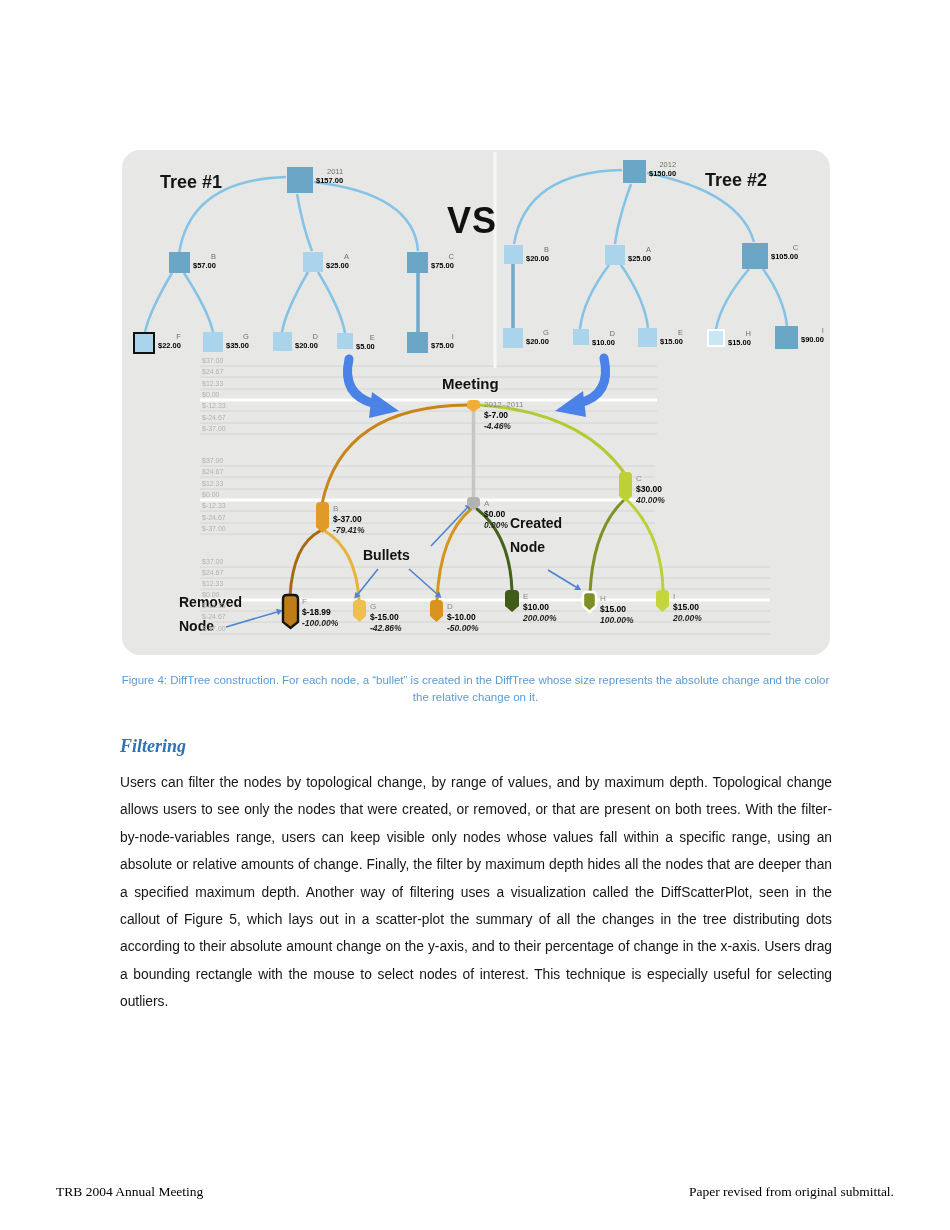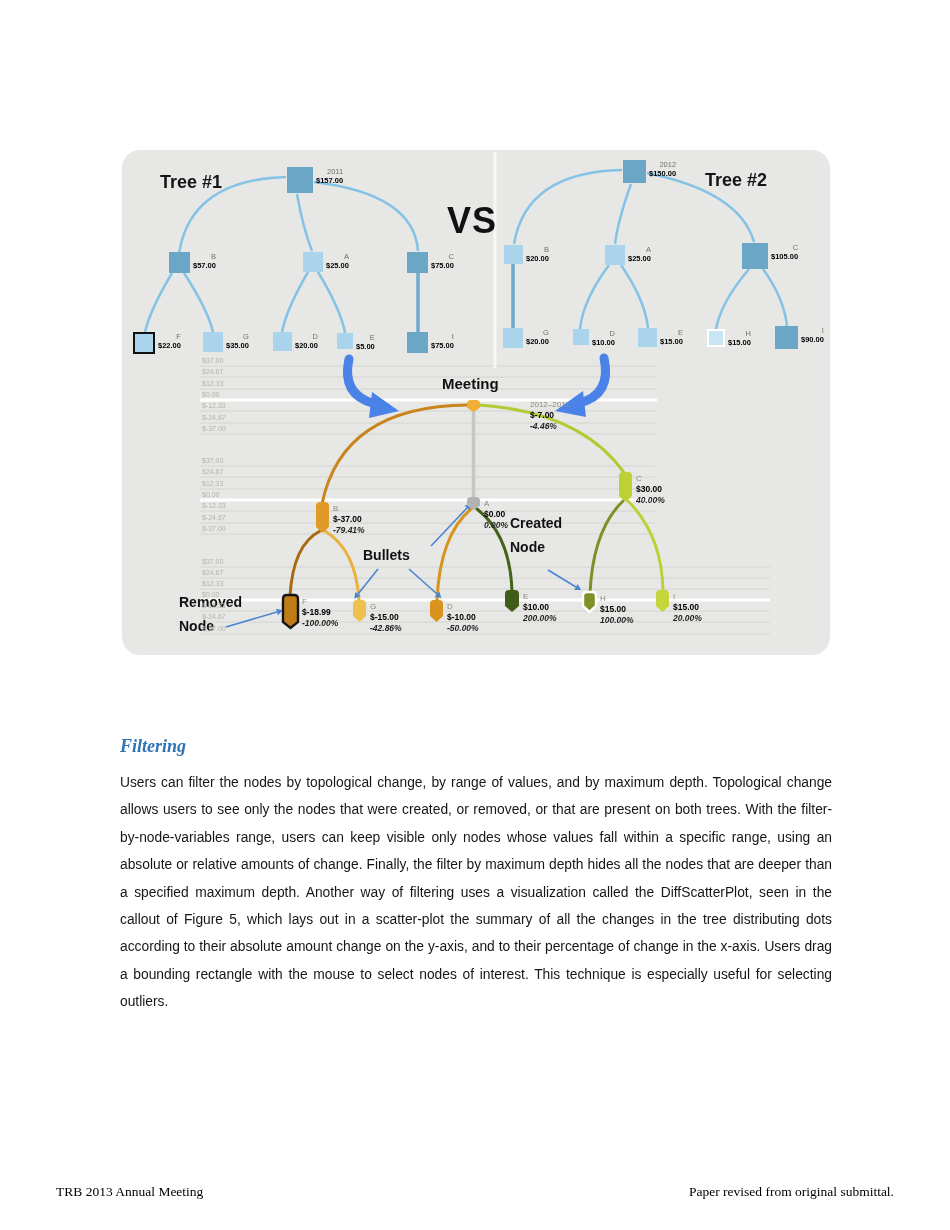--- a/index.html
+++ b/index.html
@@ -232,21 +232,21 @@
         <div class="node-square" style="left:585px;top:179px;width:18px;height:18px;background:#c9e6f5;border:2px solid #fff;"></div>
         <div class="node-label" style="left:606px;top:179px;">
           <span class="nl-id">H</span>
           <span class="nl-val">$15.00</span>
         </div>
         <div class="node-square" style="left:653px;top:176px;width:23px;height:23px;background:#6ba6c7;"></div>
         <div class="node-label" style="left:679px;top:176px;">
           <span class="nl-id">I</span>
           <span class="nl-val">$90.00</span>
         </div>
-        <div class="bullet-label" style="left:362px;top:249px;margin-left:46px;">
+        <div class="bullet-label" style="left:362px;top:249px;">
           <span class="bl-id">2012–2011</span>
           <span class="bl-val">$-7.00</span>
           <span class="bl-pct">-4.46%</span>
         </div>
         <div class="bullet-label" style="left:211px;top:353px;">
           <span class="bl-id">B</span>
           <span class="bl-val">$-37.00</span>
           <span class="bl-pct">-79.41%</span>
         </div>
         <div class="bullet-label" style="left:362px;top:348px;">
@@ -285,19 +285,20 @@
           <span class="bl-pct">100.00%</span>
         </div>
         <div class="bullet-label" style="left:551px;top:441px;">
           <span class="bl-id">I</span>
           <span class="bl-val">$15.00</span>
           <span class="bl-pct">20.00%</span>
         </div>
       </div>
   </div>
 
+  <div class="caption">Figure 4:  DiffTree construction. For each node, a “bullet” is created in the DiffTree whose size represents the absolute change and the color the relative change on it.</div>
 
   <div class="heading">Filtering</div>
   <div class="body-text">Users can filter the nodes by topological change, by range of values, and by maximum depth. Topological change allows users to see only the nodes that were created, or removed, or that are present on both trees. With the filter-by-node-variables range, users can keep visible only nodes whose values fall within a specific range, using an absolute or relative amounts of change. Finally, the filter by maximum depth hides all the nodes that are deeper than a specified maximum depth. Another way of filtering uses a visualization called the DiffScatterPlot, seen in the callout of Figure 5, which lays out in a scatter-plot the summary of all the changes in the tree distributing dots according to their absolute amount change on the y-axis, and to their percentage of change in the x-axis. Users drag a bounding rectangle with the mouse to select nodes of interest. This technique is especially useful for selecting outliers.</div>
 
-  <div class="footer-left">TRB 2013 Annual Meeting</div>
+  <div class="footer-left">TRB 2004 Annual Meeting</div>
   <div class="footer-right">Paper revised from original submittal.</div>
 </div>
 
 </body></html>

